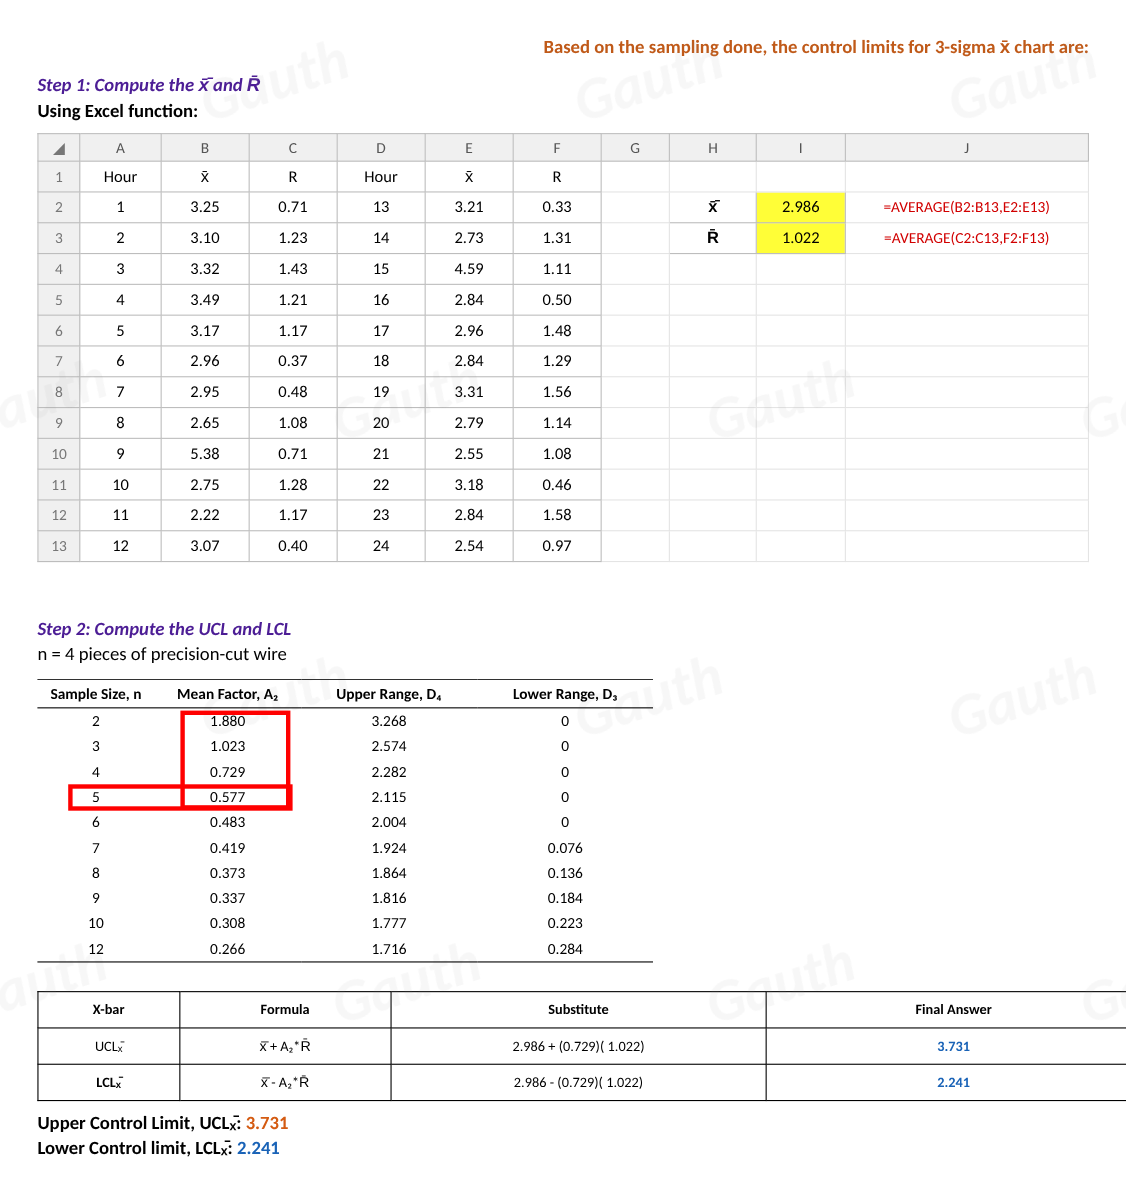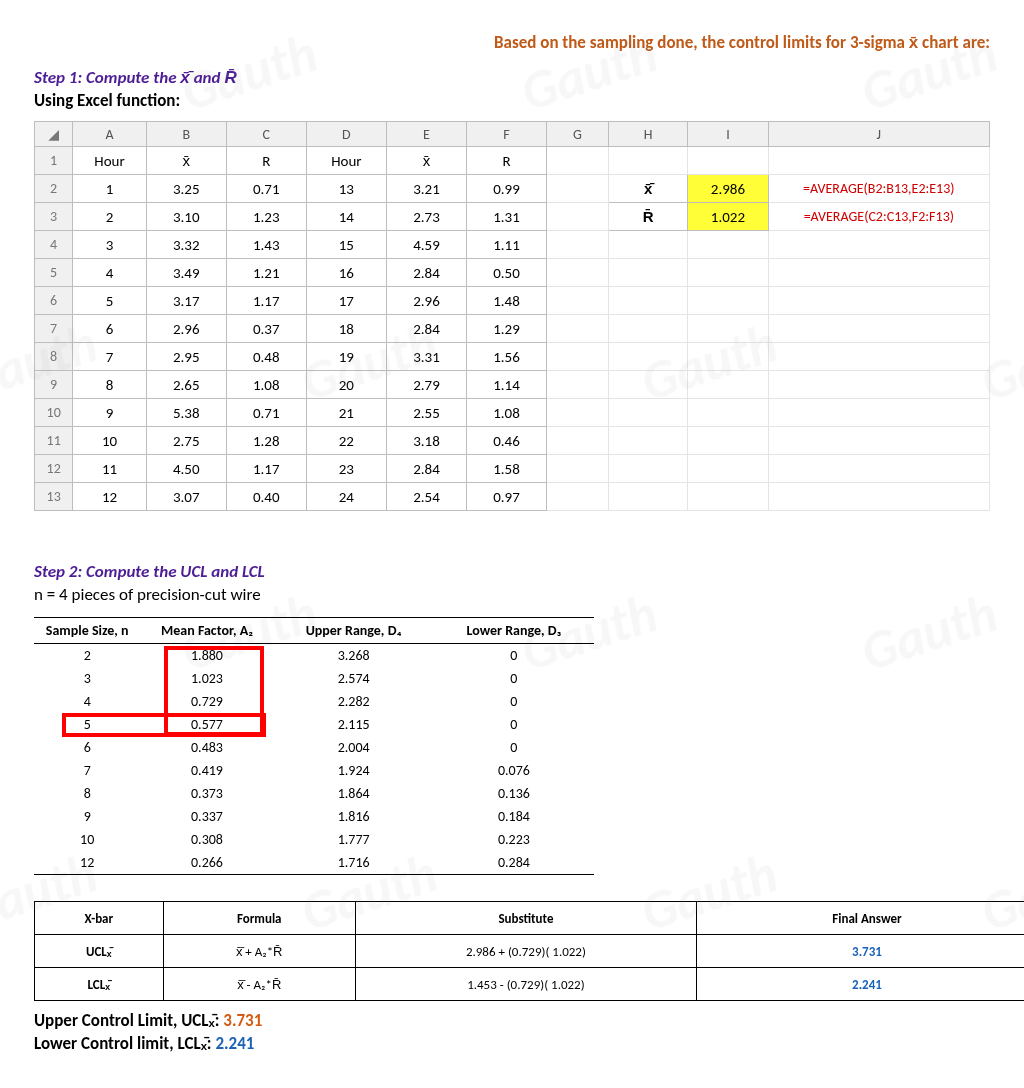--- a/index.html
+++ b/index.html
@@ -230,21 +230,21 @@
           <td class="noborder"></td>
           <td class="noborder"></td>
         </tr>
         <tr>
           <td class="rowhdr">2</td>
           <td>1</td>
           <td>3.25</td>
           <td>0.71</td>
           <td>13</td>
           <td>3.21</td>
-          <td>0.99</td>
+          <td>0.33</td>
           <td class="noborder"></td>
           <td style="font-weight: 700;">x̄̄</td>
           <td class="hl">2.986</td>
           <td class="redtxt noborder">=AVERAGE(B2:B13,E2:E13)</td>
         </tr>
         <tr>
           <td class="rowhdr">3</td>
           <td>2</td>
           <td>3.10</td>
           <td>1.23</td>
@@ -356,21 +356,21 @@
           <td>3.18</td>
           <td>0.46</td>
           <td class="noborder"></td>
           <td class="noborder"></td>
           <td class="noborder"></td>
           <td class="noborder"></td>
         </tr>
         <tr>
           <td class="rowhdr">12</td>
           <td>11</td>
-          <td>4.50</td>
+          <td>2.22</td>
           <td>1.17</td>
           <td>23</td>
           <td>2.84</td>
           <td>1.58</td>
           <td class="noborder"></td>
           <td class="noborder"></td>
           <td class="noborder"></td>
           <td class="noborder"></td>
         </tr>
         <tr>
@@ -476,29 +476,29 @@
   <thead>
     <tr>
       <th style="width:100px">X-bar</th>
       <th style="width:160px">Formula</th>
       <th style="width:300px">Substitute</th>
       <th style="width:300px">Final Answer</th>
     </tr>
   </thead>
   <tbody>
     <tr>
-      <td style="font-weight:700">UCLₓ̄</td>
+      <td style="font-weight:400">UCLₓ̄</td>
       <td>x̄̄ + A₂*R̄</td>
       <td>2.986 + (0.729)( 1.022)</td>
       <td class="ans-blue">3.731</td>
     </tr>
     <tr>
       <td style="font-weight:700">LCLₓ̄</td>
       <td>x̄̄ - A₂*R̄</td>
-      <td>1.453 - (0.729)( 1.022)</td>
+      <td>2.986 - (0.729)( 1.022)</td>
       <td class="ans-blue">2.241</td>
     </tr>
   </tbody>
 </table>
 
 <div class="summary">
   <span>Upper Control Limit, UCLₓ̄: </span><span class="v1">3.731</span>
 </div>
 <div class="summary" style="margin-top:2px">
   <span>Lower Control limit, LCLₓ̄: </span><span class="v2">2.241</span>

